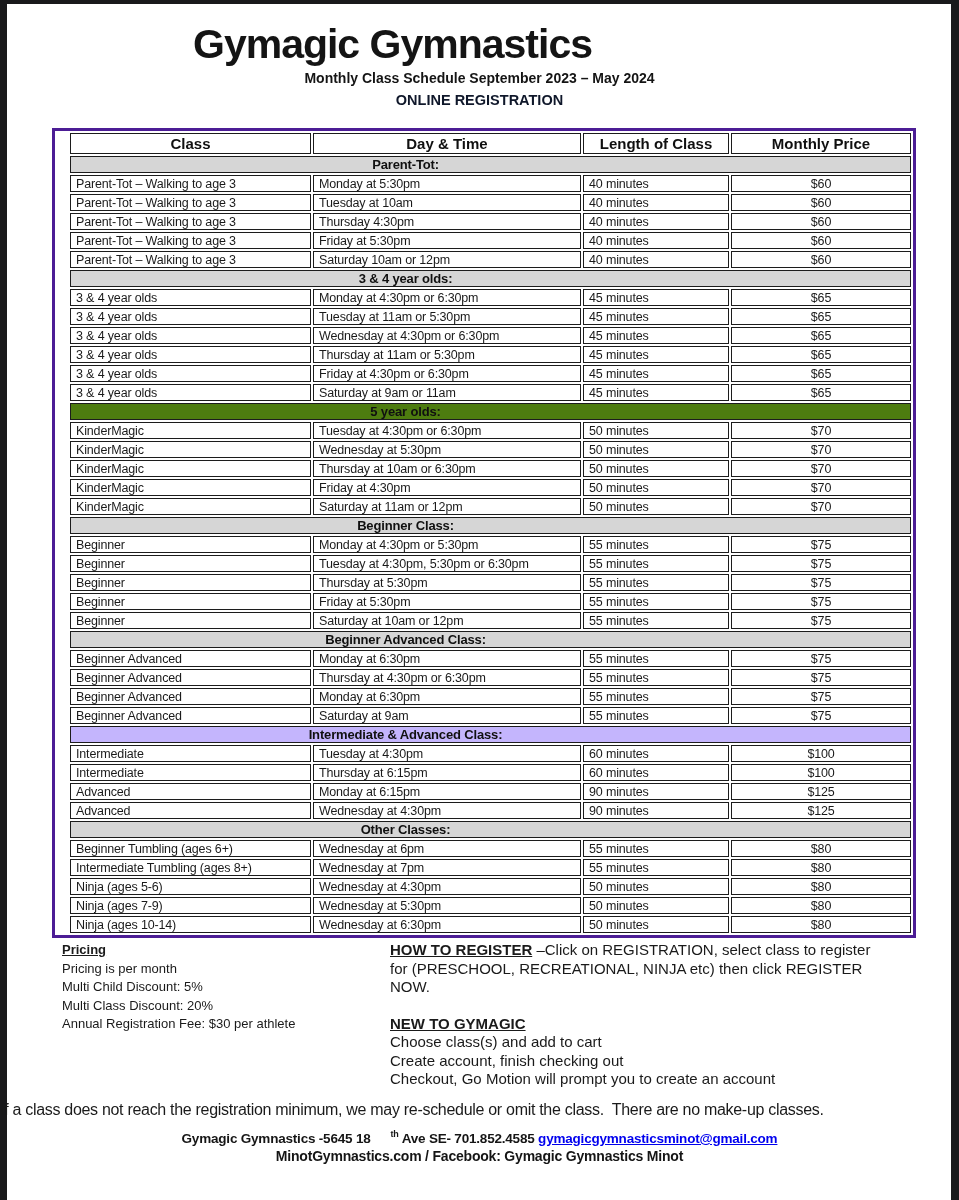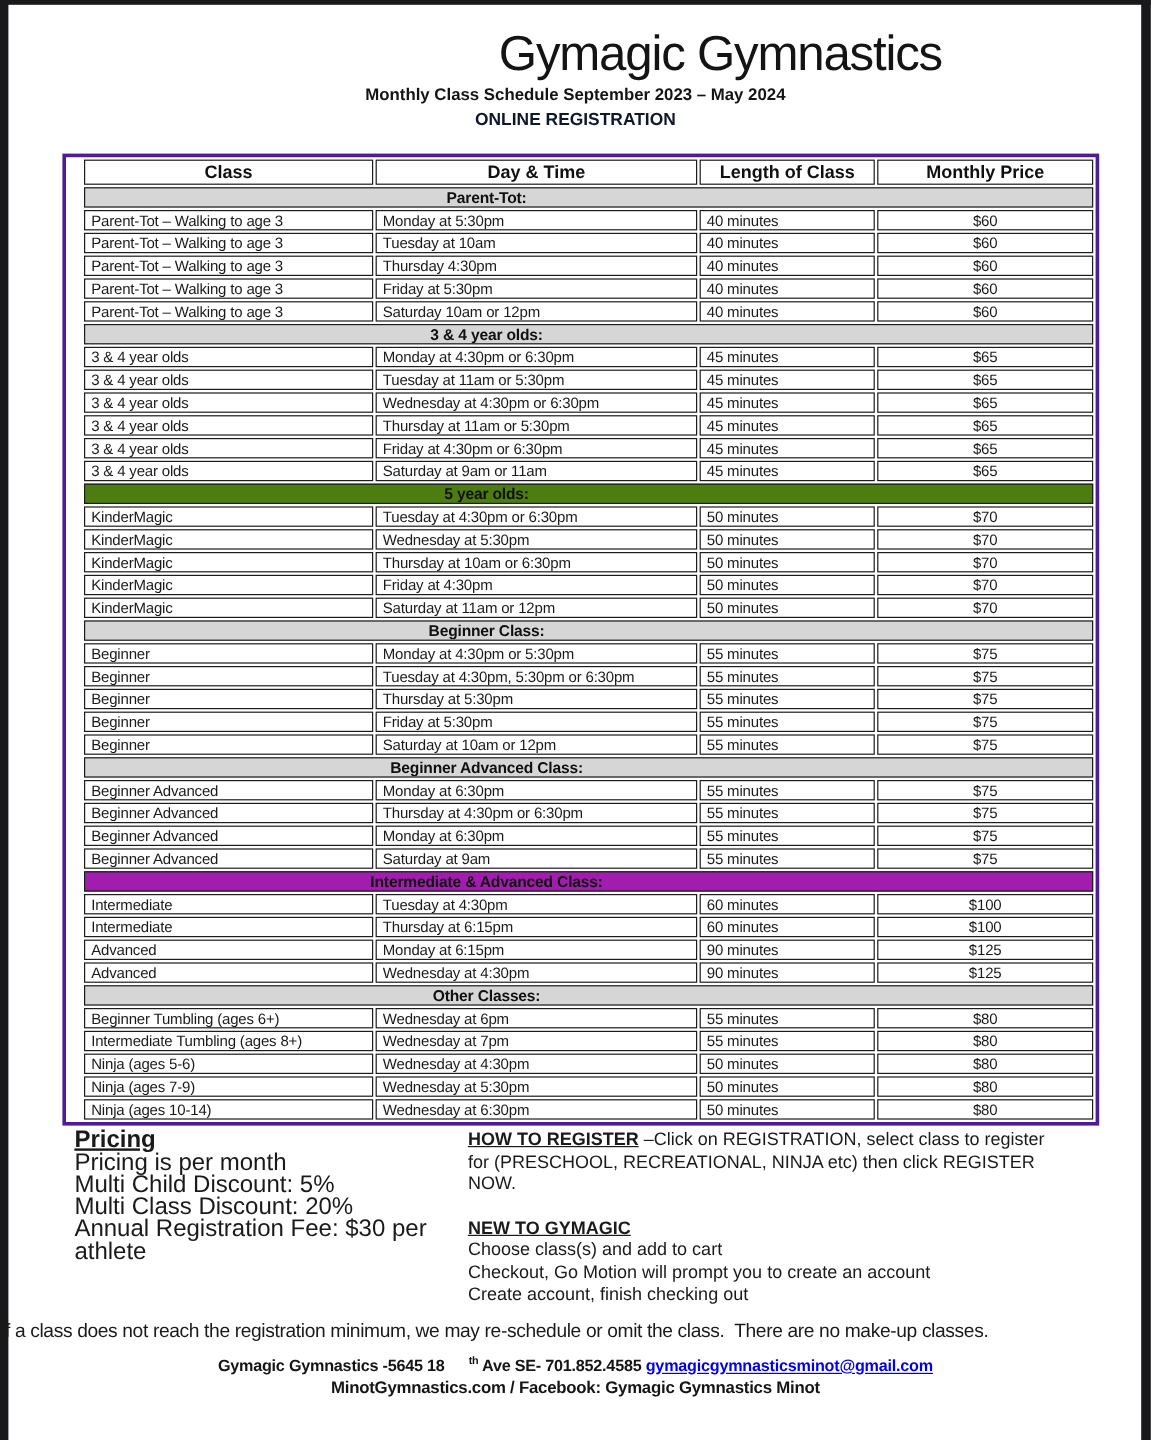--- a/index.html
+++ b/index.html
@@ -6,22 +6,22 @@
   body{
     width:959px;height:1200px;position:relative;background:#ffffff;
     font-family:"Liberation Sans", sans-serif;color:#111111;overflow:hidden;
   }
   .edge{position:absolute;background:#19191b;}
   .edge-top{left:0;top:0;width:959px;height:4px;}
   .edge-left{left:0;top:0;width:7px;height:1200px;}
   .edge-right{left:951px;top:0;width:8px;height:1200px;}
 
   .page-title{
-    position:absolute;left:0;top:21px;width:785px;text-align:right;
-    font-size:41px;font-weight:normal;letter-spacing:-1px;color:#141414;
+    position:absolute;left:0;top:21px;width:785px;text-align:center;
+    font-size:41px;font-weight:bold;letter-spacing:-1px;color:#141414;
   }
   .subtitle{
     position:absolute;left:0;top:70px;width:959px;text-align:center;
     font-size:14px;font-weight:bold;color:#141414;
   }
   .subtitle2{
     position:absolute;left:0;top:92px;width:959px;text-align:center;
     font-size:14.5px;font-weight:bold;color:#0f172a;
   }
 
@@ -42,21 +42,21 @@
     padding:0 0 0 5px;text-align:left;vertical-align:middle;color:#1a1a1a;
   }
   table.schedule td.price{ text-align:center;padding:0; }
   table.schedule td.section-cell{
     background:#d6d6d6;font-weight:bold;font-size:13px;
     text-align:center;padding:0 170px 0 0;color:#101010;
   }
 
   .pricing-block{
     position:absolute;left:62px;top:941px;width:330px;
-    font-size:20px;line-height:18.5px;color:#1a1a1a;
+    font-size:13px;line-height:18.5px;color:#1a1a1a;
   }
   .register-block{
     position:absolute;left:390px;top:941px;width:482px;
     font-size:15px;line-height:18.5px;color:#1a1a1a;
   }
   .u-bold{font-weight:bold;text-decoration:underline;}
   .register-steps{margin-top:18px;}
 
   .notice-line{
     position:absolute;left:0;top:1101px;width:878px;
@@ -259,21 +259,21 @@
         <td>55 minutes</td>
         <td class="price">$75</td>
       </tr>
       <tr>
         <td>Beginner Advanced</td>
         <td>Saturday at 9am</td>
         <td>55 minutes</td>
         <td class="price">$75</td>
       </tr>
       <tr>
-        <td colspan="4" class="section-cell" style="background: #a21caf; margin-left: 14px;">Intermediate  &amp; Advanced Class:</td>
+        <td colspan="4" class="section-cell" style="background: #c4b5fd; margin-left: 14px;">Intermediate  &amp; Advanced Class:</td>
       </tr>
       <tr>
         <td>Intermediate</td>
         <td>Tuesday at 4:30pm</td>
         <td>60 minutes</td>
         <td class="price">$100</td>
       </tr>
       <tr>
         <td>Intermediate</td>
         <td>Thursday at 6:15pm</td>
@@ -334,22 +334,22 @@
   <div>Multi Child Discount: 5%</div>
   <div>Multi Class Discount: 20%</div>
   <div>Annual Registration Fee: $30 per athlete</div>
 </div>
 
 <div class="register-block">
   <div><span class="u-bold">HOW TO REGISTER</span><span> –Click on REGISTRATION, select class to register for (PRESCHOOL, RECREATIONAL, NINJA etc) then click REGISTER NOW.</span></div>
   <div class="register-steps">
     <div class="u-bold">NEW TO GYMAGIC</div>
     <div>Choose class(s) and add to cart</div>
+    <div>Create account, finish checking out</div>
     <div>Checkout, Go Motion will prompt you to create an account</div>
-    <div>Create account, finish checking out</div>
   </div>
 </div>
 
 <div class="notice-line">If a class does not reach the registration minimum, we may re-schedule or omit the class.  There are no make-up classes.</div>
 
 <div class="contact-line"><span>Gymagic Gymnastics -5645 18</span><span class="sup">th</span><span> Ave SE- 701.852.4585 </span><a href="#">gymagicgymnasticsminot@gmail.com</a></div>
 
 <div class="web-line">MinotGymnastics.com / Facebook: Gymagic Gymnastics Minot</div>
 
 </body></html>

